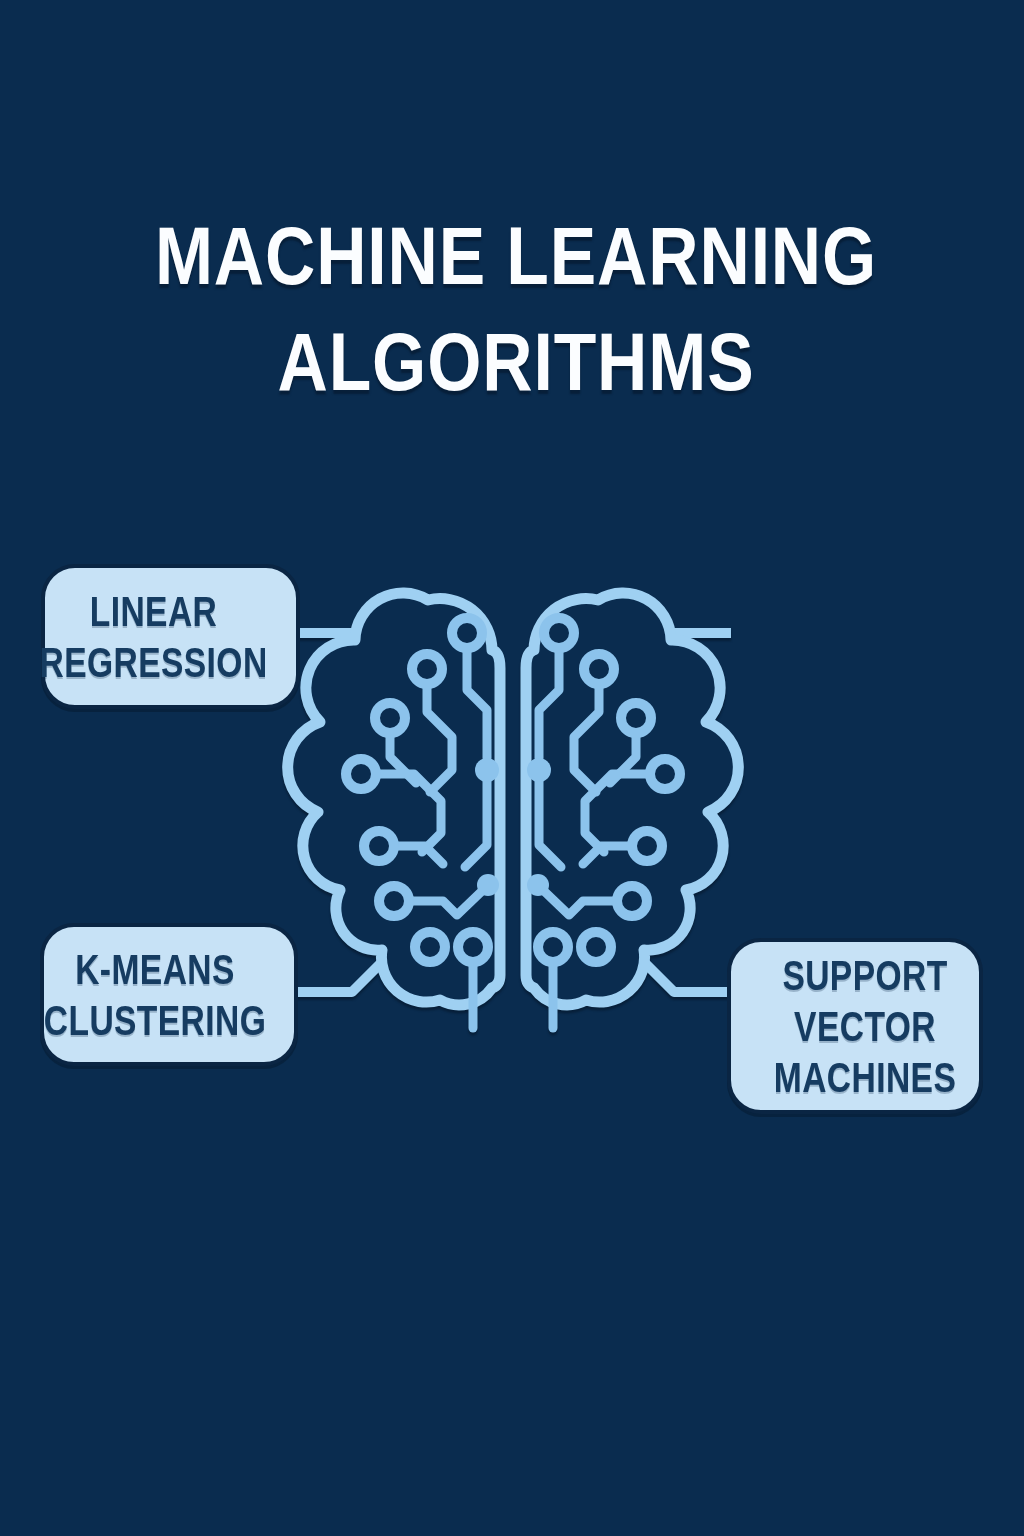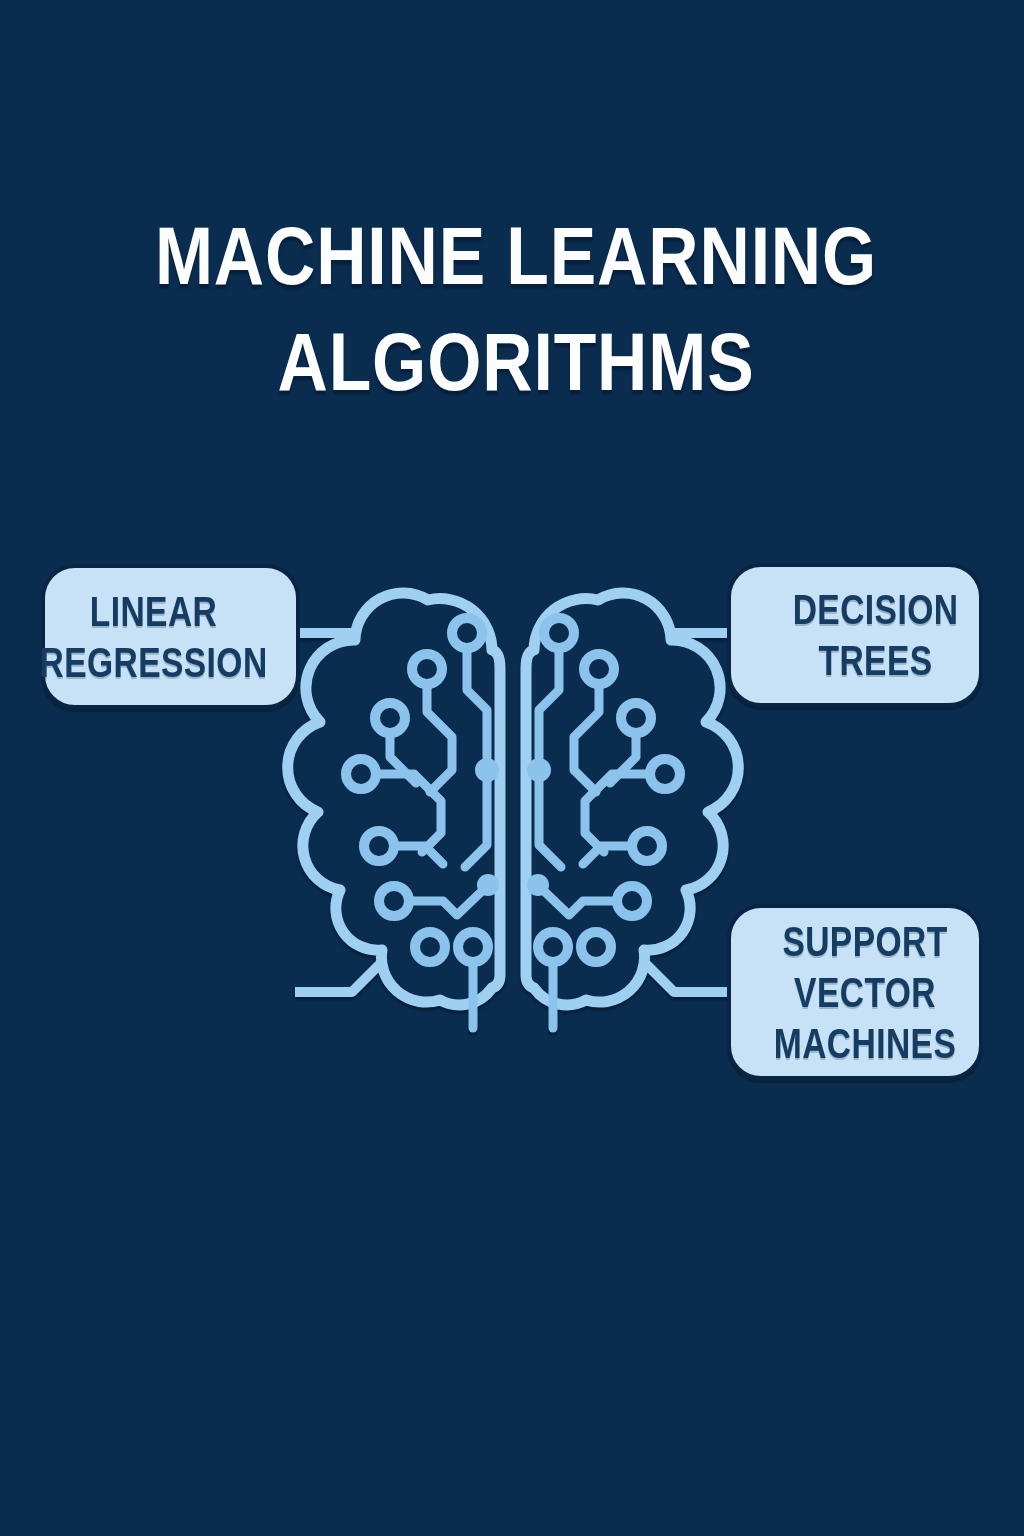--- a/index.html
+++ b/index.html
@@ -51,21 +51,21 @@
     font-size:42px;line-height:51px;
     letter-spacing:0.5px;
     text-align:center;
     white-space:pre-line;
     transform:scaleX(0.8);
     text-shadow:0 2px 0 rgba(10,40,70,.25);
   }
   .box-tl{left:41px;top:564px;width:259px;height:145px;}
   .box-tr{left:727px;top:563px;width:256px;height:144px;}
   .box-bl{left:40px;top:923px;width:258px;height:143px;}
-  .box-br{left:727px;top:904px;width:256px;height:176px;}
+  .box-br{left:727px;top:938px;width:256px;height:176px;}
 </style>
 </head>
 <body>
 
 <div class="poster">
 
   <svg class="brain-svg" viewBox="0 0 1024 1536">
 
     <g stroke-width="10" fill="none" stroke-linejoin="round" style="stroke:var(--line)">
       <path d="M295,633 H352 L392,673"></path>
@@ -150,25 +150,25 @@
   </svg>
 
   <h1 class="title">MACHINE LEARNING
 ALGORITHMS</h1>
 
   <div class="algo-box box-tl">
     <div class="box-label">LINEAR
 REGRESSION</div>
   </div>
 
-  <div class="algo-box box-tr">
-    <div class="box-label">DECISION
-TREES</div>
+
+  <div class="algo-box box-bl">
+    <div class="box-label">K-MEANS
+CLUSTERING</div>
   </div>
-
 
   <div class="algo-box box-br">
     <div class="box-label">SUPPORT
 VECTOR
 MACHINES</div>
   </div>
 
 </div>
 
 </body></html>

